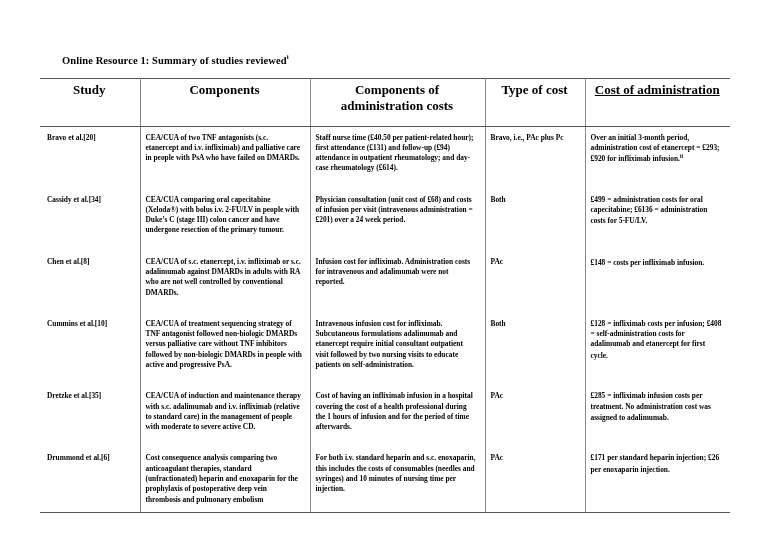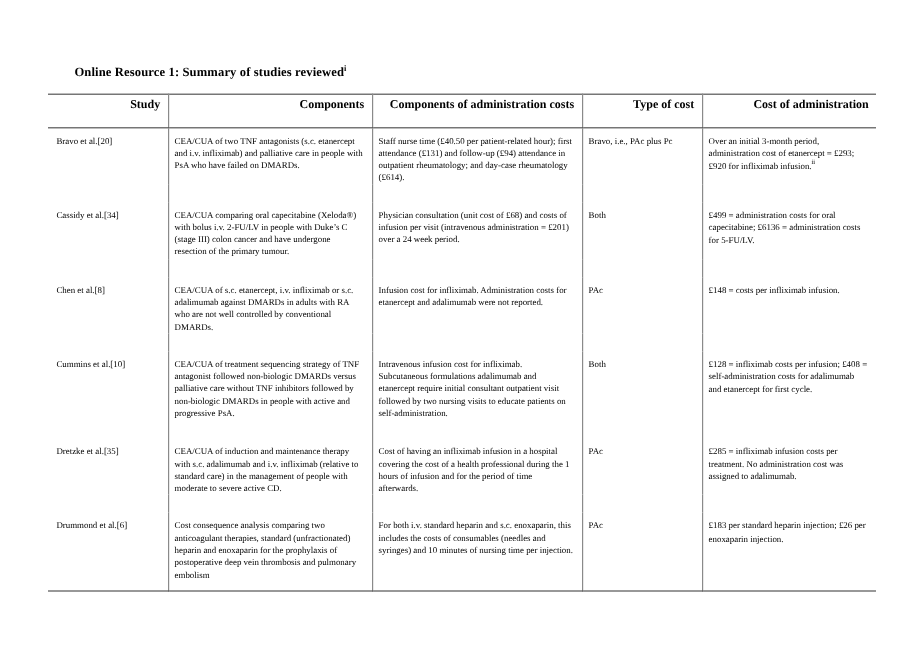--- a/index.html
+++ b/index.html
@@ -48,41 +48,42 @@
     table-layout: fixed;
     font-size: 7.4px;
   }
   table.summary col.c-study      { width: 100px; }
   table.summary col.c-desc       { width: 170px; }
   table.summary col.c-components { width: 175px; }
   table.summary col.c-type       { width: 100px; }
   table.summary col.c-cost       { width: 145px; }
 
   table.summary thead th {
-    text-align: right;
+    text-align: center;
     vertical-align: top;
     font-weight: bold;
-    font-size: 10px;
+    font-size: 13px;
     padding: 3px 6px 11px 5px;
     border-top: 1.1px solid #555555;
     border-bottom: 1.1px solid #555555;
     border-left: 0.8px solid #8a8a8a;
     border-right: 0.8px solid #8a8a8a;
     line-height: 1.25;
   }
   table.summary thead th.first { border-left: none; }
-  table.summary thead th.last  { border-right: none; }
+  table.summary thead th.last  { border-right: none; text-decoration: underline; }
 
   table.summary tbody td {
     vertical-align: top;
     padding: 6px 7px 0 5px;
     border-left: 0.8px solid #8a8a8a;
     border-right: 0.8px solid #8a8a8a;
     line-height: 1.39;
     font-size: 7.4px;
+    font-weight: bold;
   }
   table.summary tbody td.first { border-left: none; }
   table.summary tbody td.last  { border-right: none; }
   table.summary tbody tr.last-row td {
     border-bottom: 1.1px solid #555555;
     padding-bottom: 7px;
   }
   table.summary tbody td.cell-study { padding-left: 7px; }
   .sup {
     font-size: 5.4px;
@@ -150,21 +151,21 @@
           <td class="first"></td>
             <td></td>
             <td></td>
             <td></td>
             <td class="last"></td>
         </tr>
 
         <tr>
           <td class="first cell-study">Chen et al.[8]</td>
           <td>CEA/CUA of s.c. etanercept, i.v. infliximab or s.c. adalimumab against DMARDs in adults with RA who are not well controlled by conventional DMARDs.</td>
-          <td>Infusion cost for infliximab. Administration costs for etanercept and adalimumab were not reported.</td>
+          <td>Infusion cost for infliximab. Administration costs for intravenous and adalimumab were not reported.</td>
           <td>PAc</td>
           <td class="last"><span>£148 = costs per infliximab infusion.</span><span class="sup"></span></td>
         </tr>
         <tr class="spacer-row">
           <td class="first"></td>
             <td></td>
             <td></td>
             <td></td>
             <td class="last"></td>
         </tr>
@@ -197,20 +198,20 @@
             <td></td>
             <td></td>
             <td class="last"></td>
         </tr>
 
         <tr class="last-row">
           <td class="first cell-study">Drummond et al.[6]</td>
           <td>Cost consequence analysis comparing two anticoagulant therapies, standard (unfractionated) heparin and enoxaparin for the prophylaxis of postoperative deep vein thrombosis and pulmonary embolism</td>
           <td>For both i.v. standard heparin and s.c. enoxaparin, this includes the costs of consumables (needles and syringes) and 10 minutes of nursing time per injection.</td>
           <td>PAc</td>
-          <td class="last"><span>£183 per standard heparin injection; £26 per enoxaparin injection.</span><span class="sup"></span></td>
+          <td class="last"><span>£171 per standard heparin injection; £26 per enoxaparin injection.</span><span class="sup"></span></td>
         </tr>
 
       </tbody>
     </table>
   </div>
 
 </div>
 
 </body></html>

